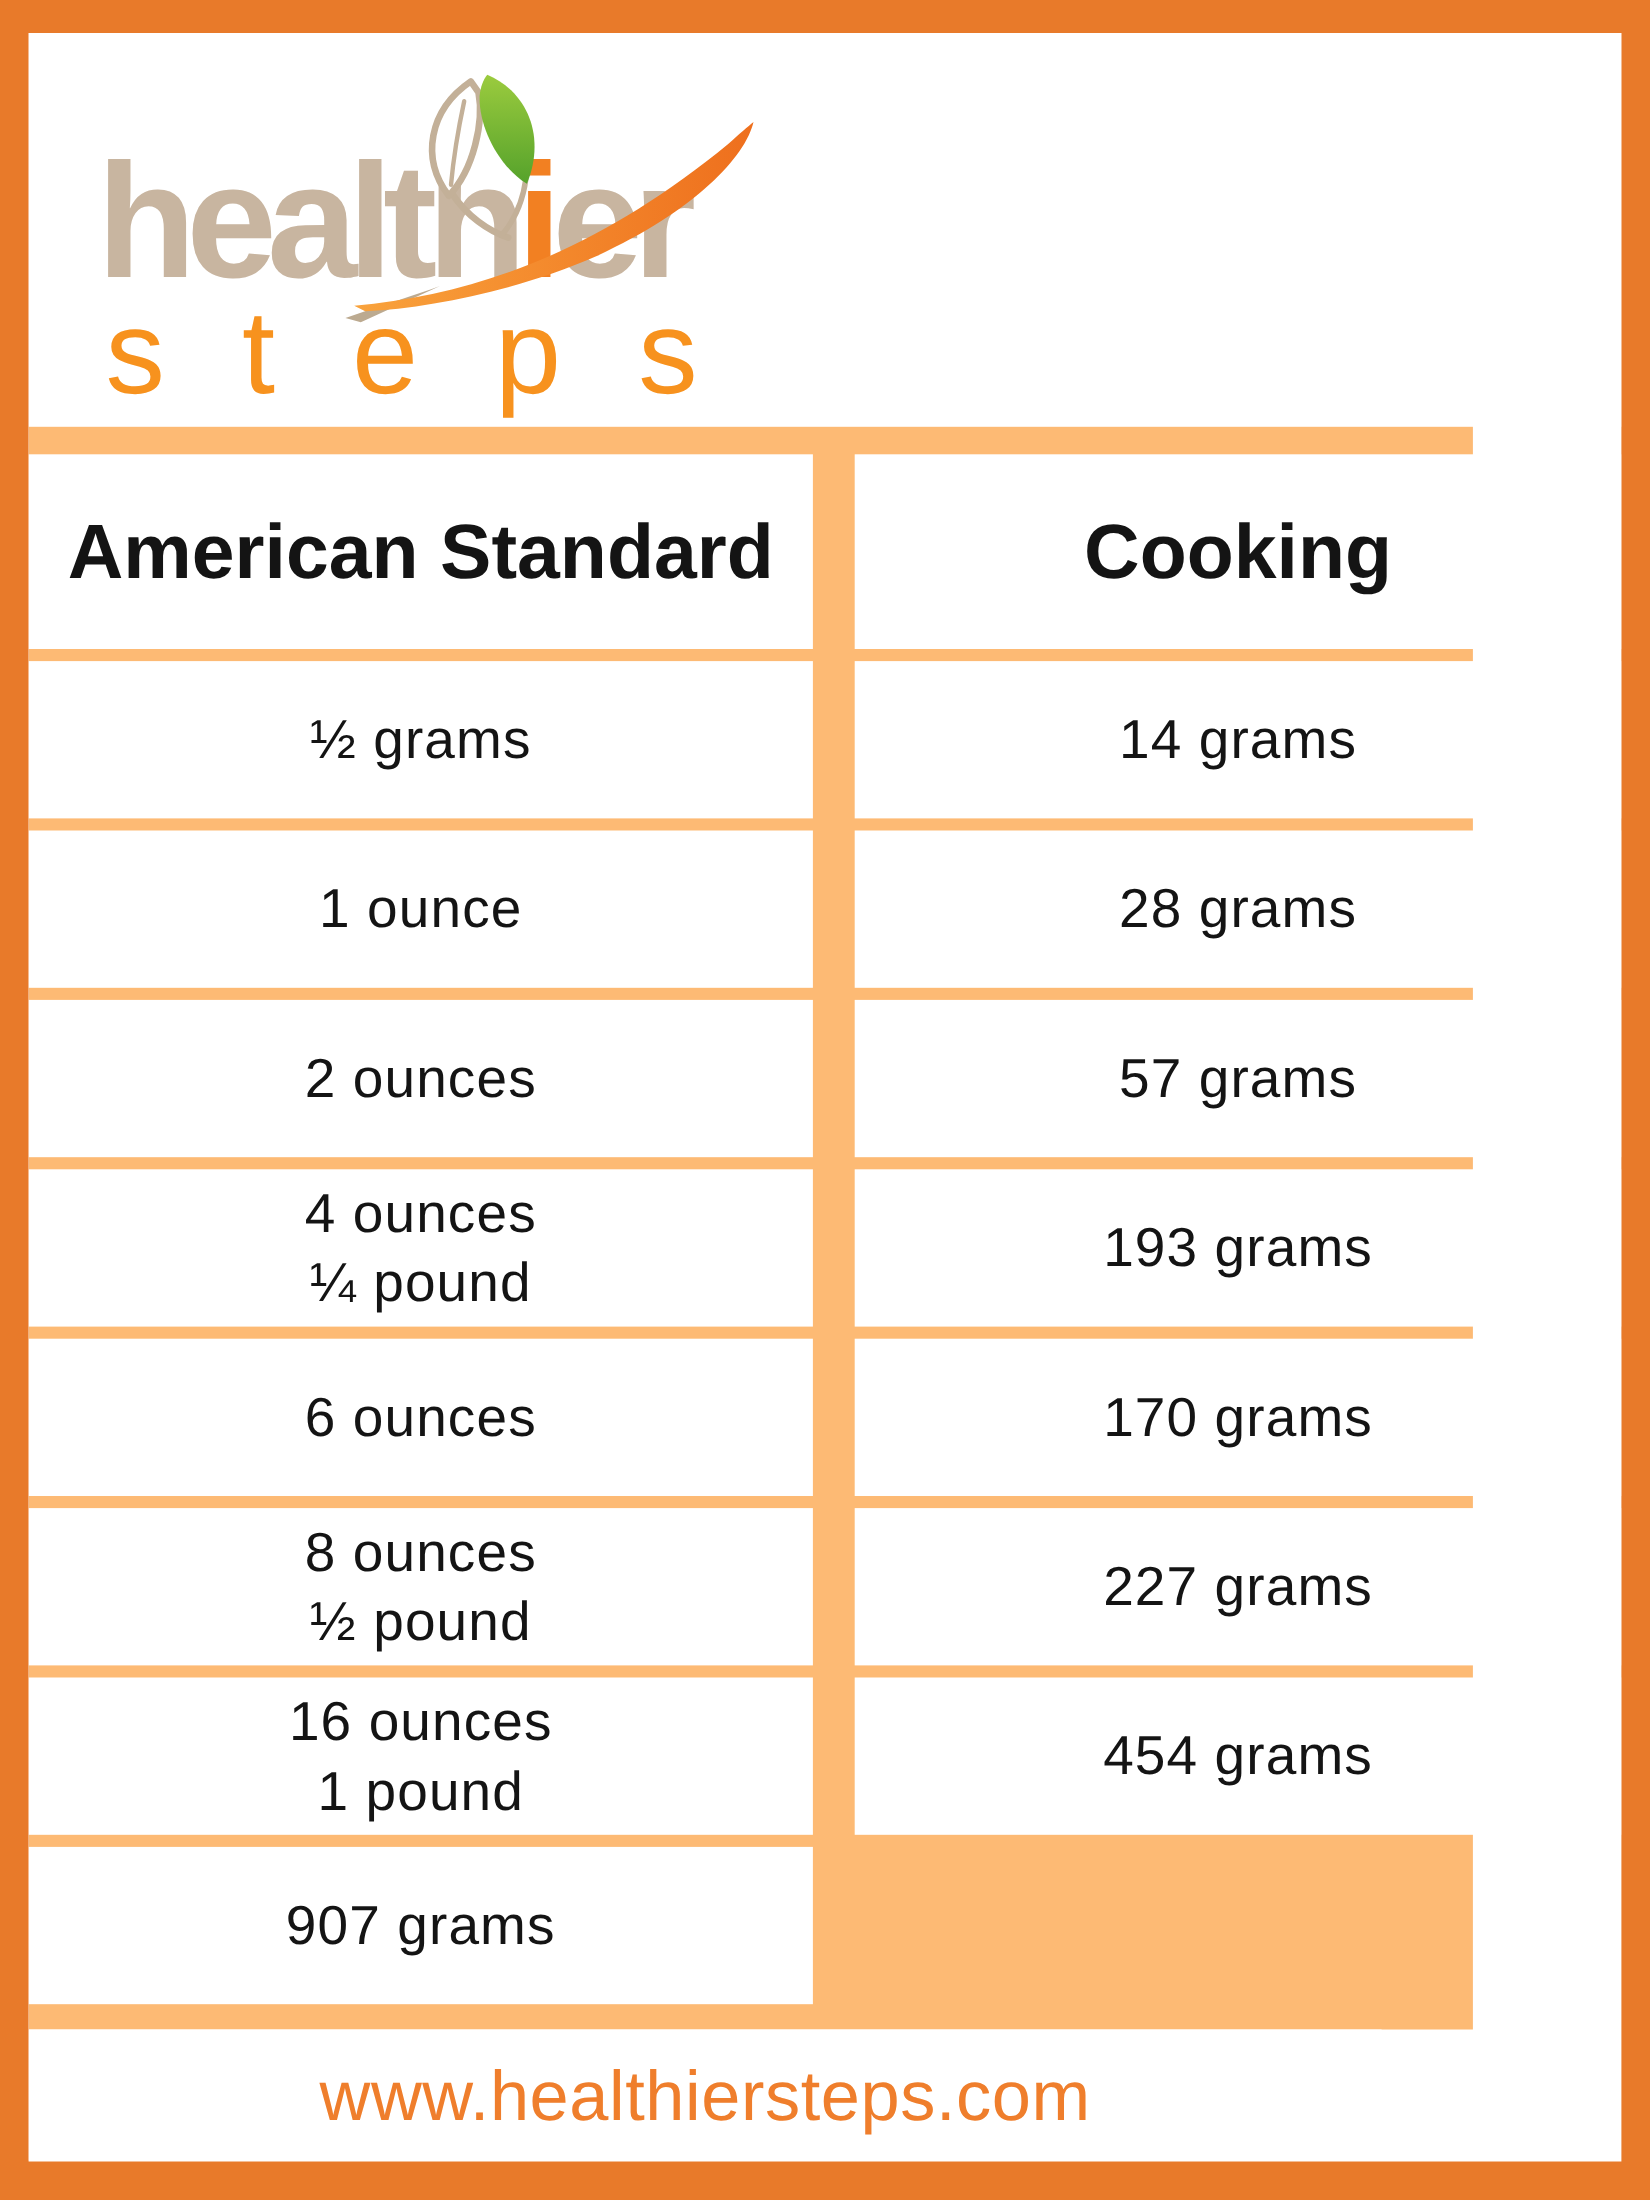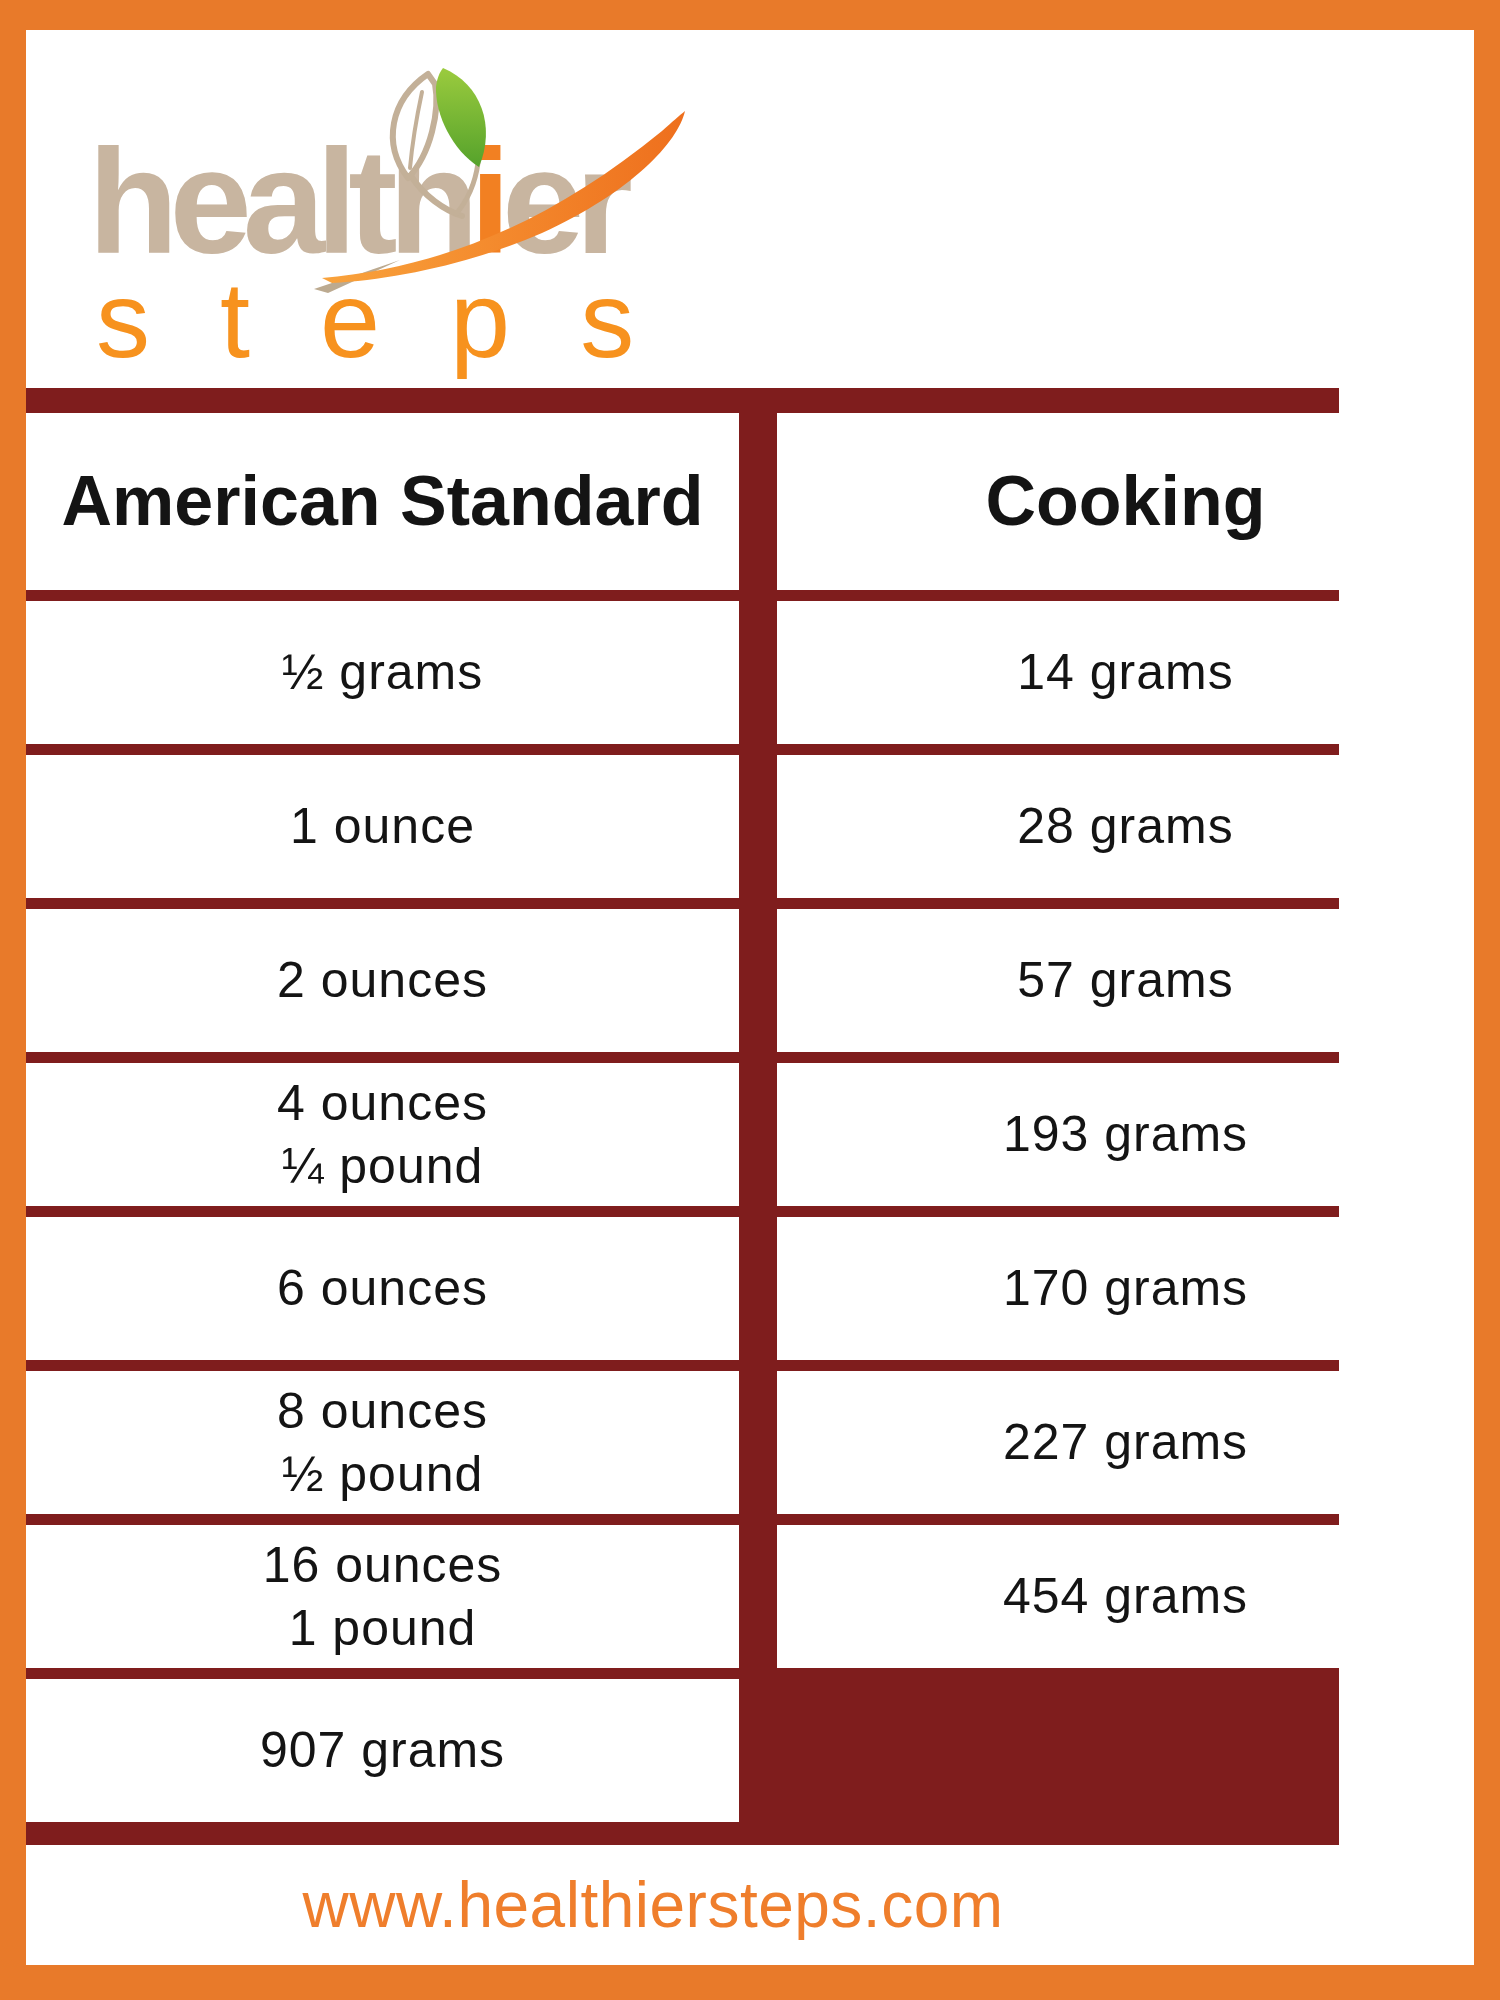--- a/index.html
+++ b/index.html
@@ -32,37 +32,37 @@
     position:absolute;left:772px;top:0;width:676px;height:358px;
     display:flex;align-items:center;justify-content:center;
   }
   .page-title{
     font-size:76px;line-height:1.14;letter-spacing:-1.5px;
     color:#ED7A2F;text-align:center;white-space:pre-line;
   }
   
   .conv-table{
     position:absolute;left:0;top:358px;width:1313px;height:1457px;
-    background:#7f1d1d;box-sizing:border-box;
+    background:#fdba74;box-sizing:border-box;
     display:grid;
     grid-template-columns:713px 697px;
     grid-template-rows:177px repeat(8,143px);
     column-gap:38px;row-gap:11px;
     padding:25px 0 23px 0;
   }
   .cell{
     background:#fff;display:flex;align-items:center;justify-content:center;
     text-align:center;color:#141414;
     font-size:50px;letter-spacing:1px;line-height:1.25;white-space:pre-line;
   }
   .cell.head{font-size:70px;font-weight:bold;letter-spacing:0;}
   
   .footer-box{
     position:absolute;left:0;top:1815px;width:1230px;height:119px;background:#fff;
-    display:flex;align-items:center;justify-content:center;margin-left:12px;
+    display:flex;align-items:center;justify-content:center;
   }
   .site-url{font-size:64px;color:#EF7E2C;letter-spacing:0.5px;}
 </style>
 </head>
 <body>
 
 <div class="content">
 
   <div class="header-box">
     <div class="logo">

